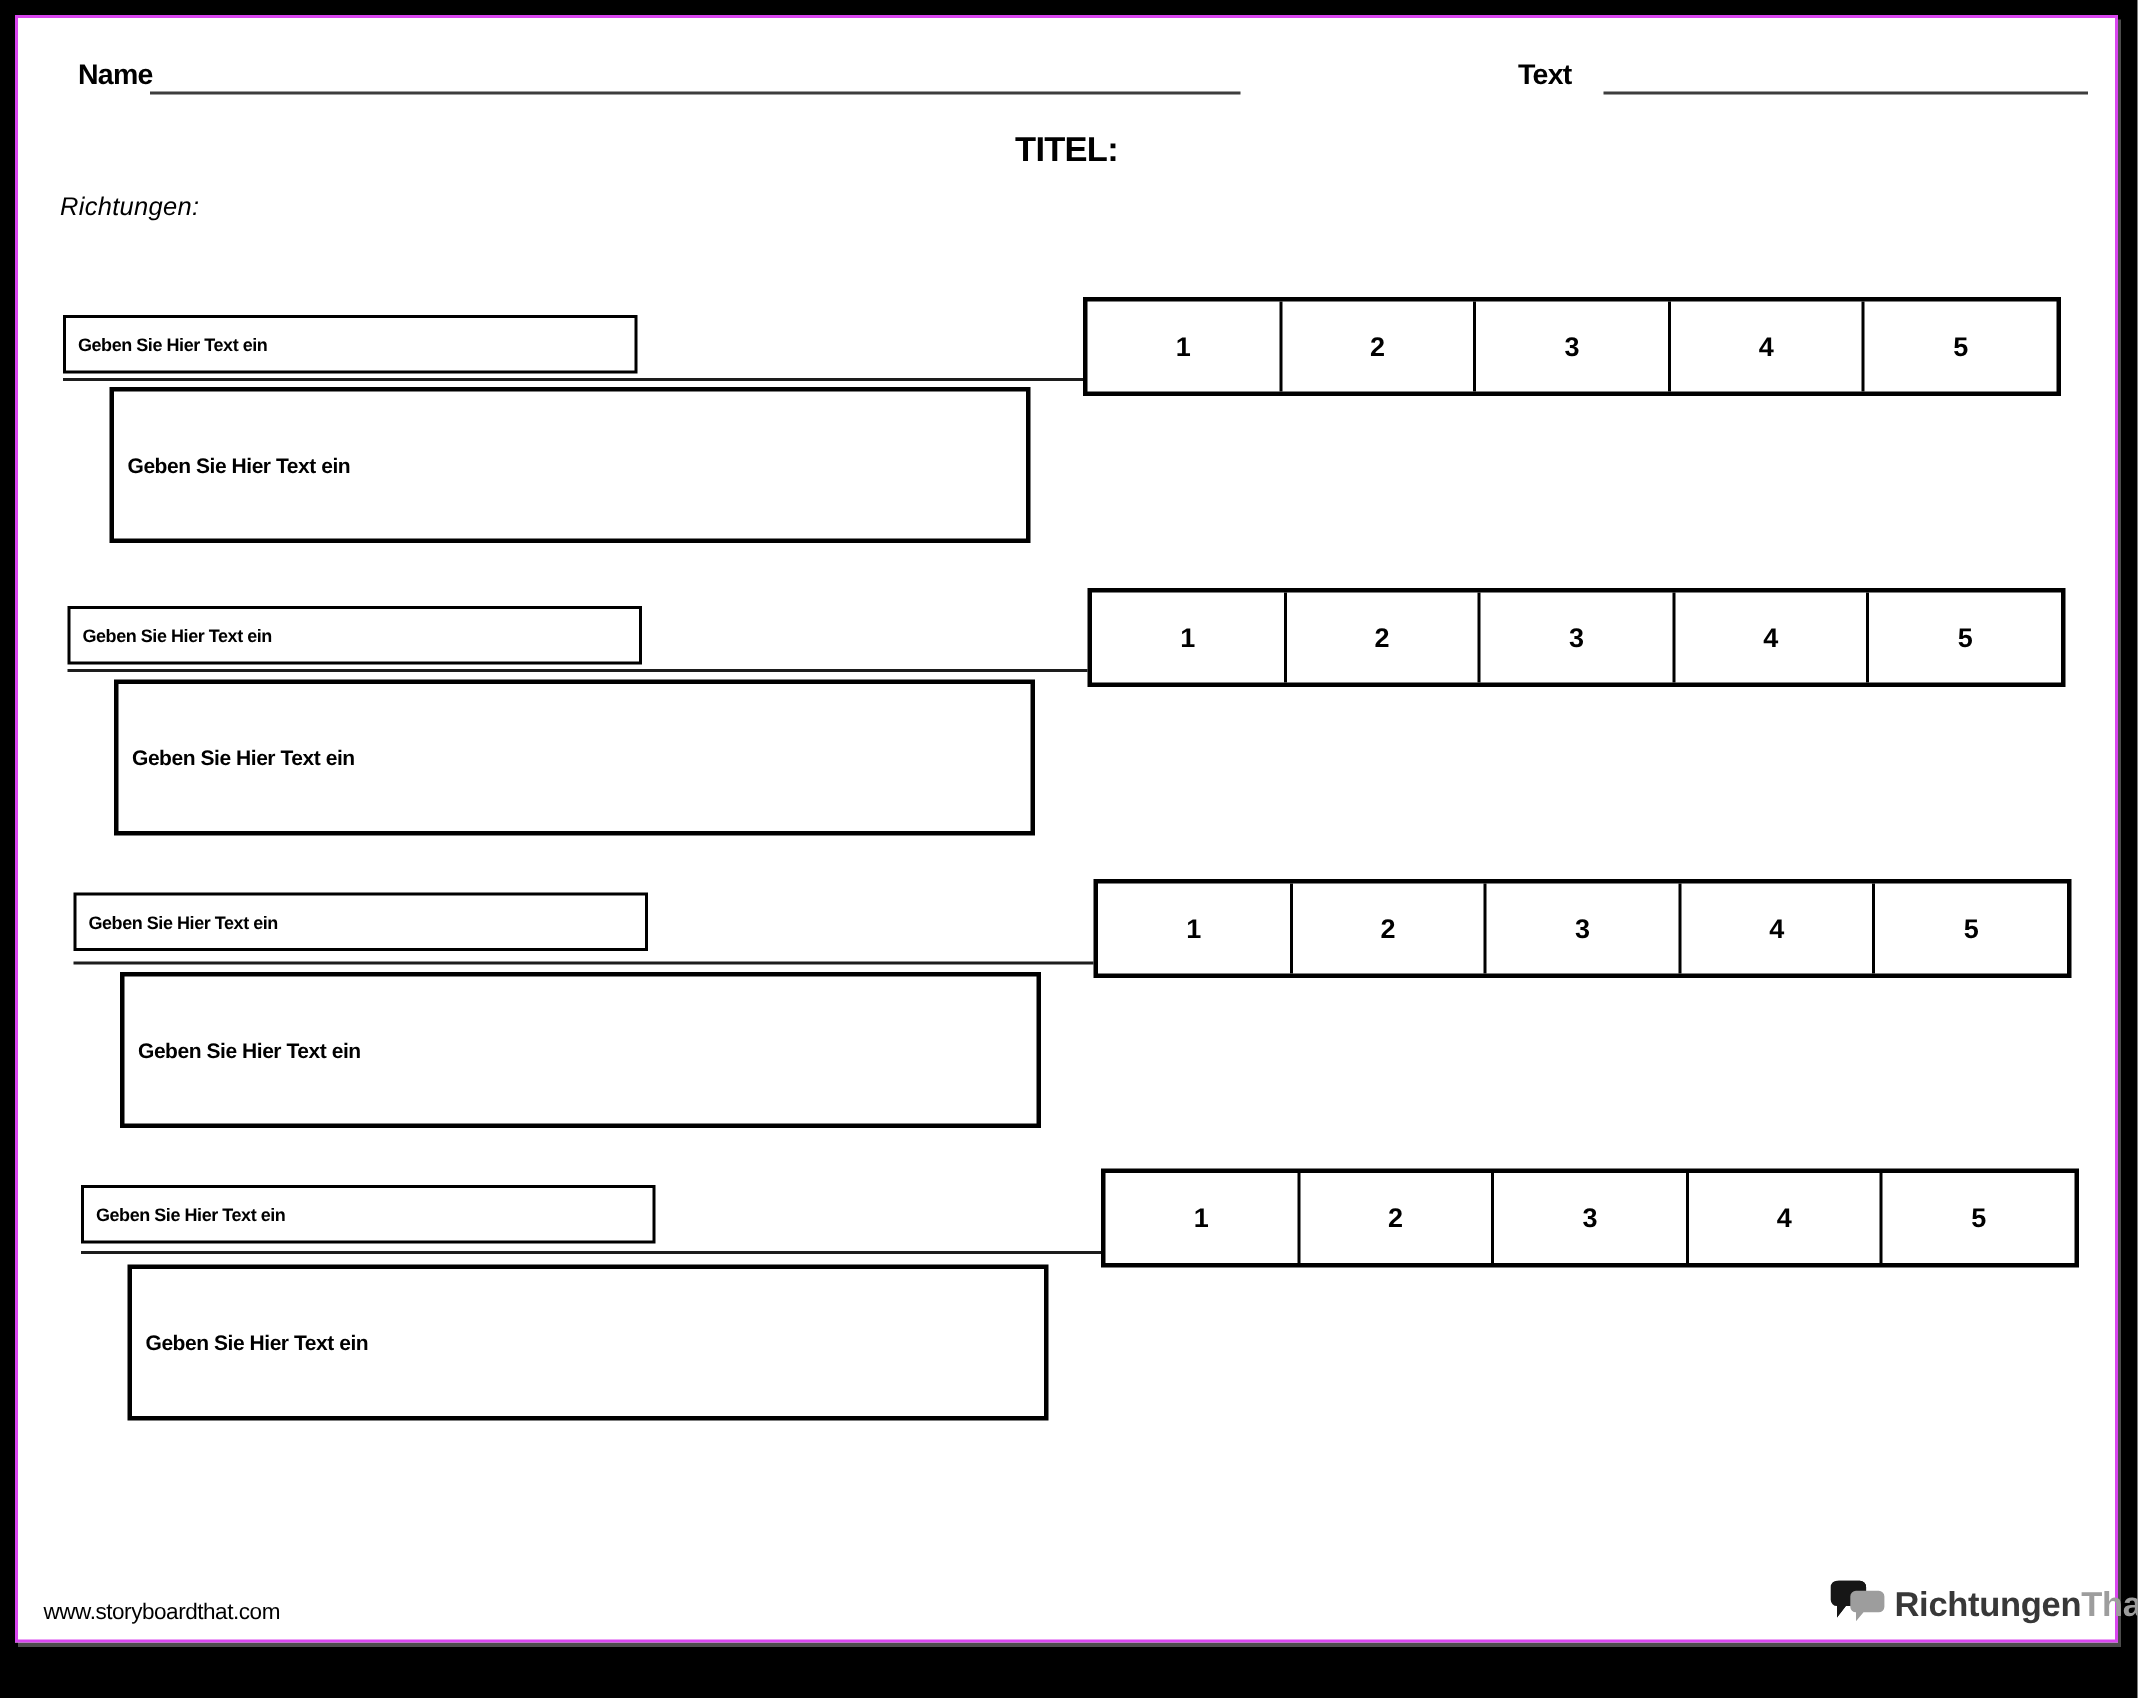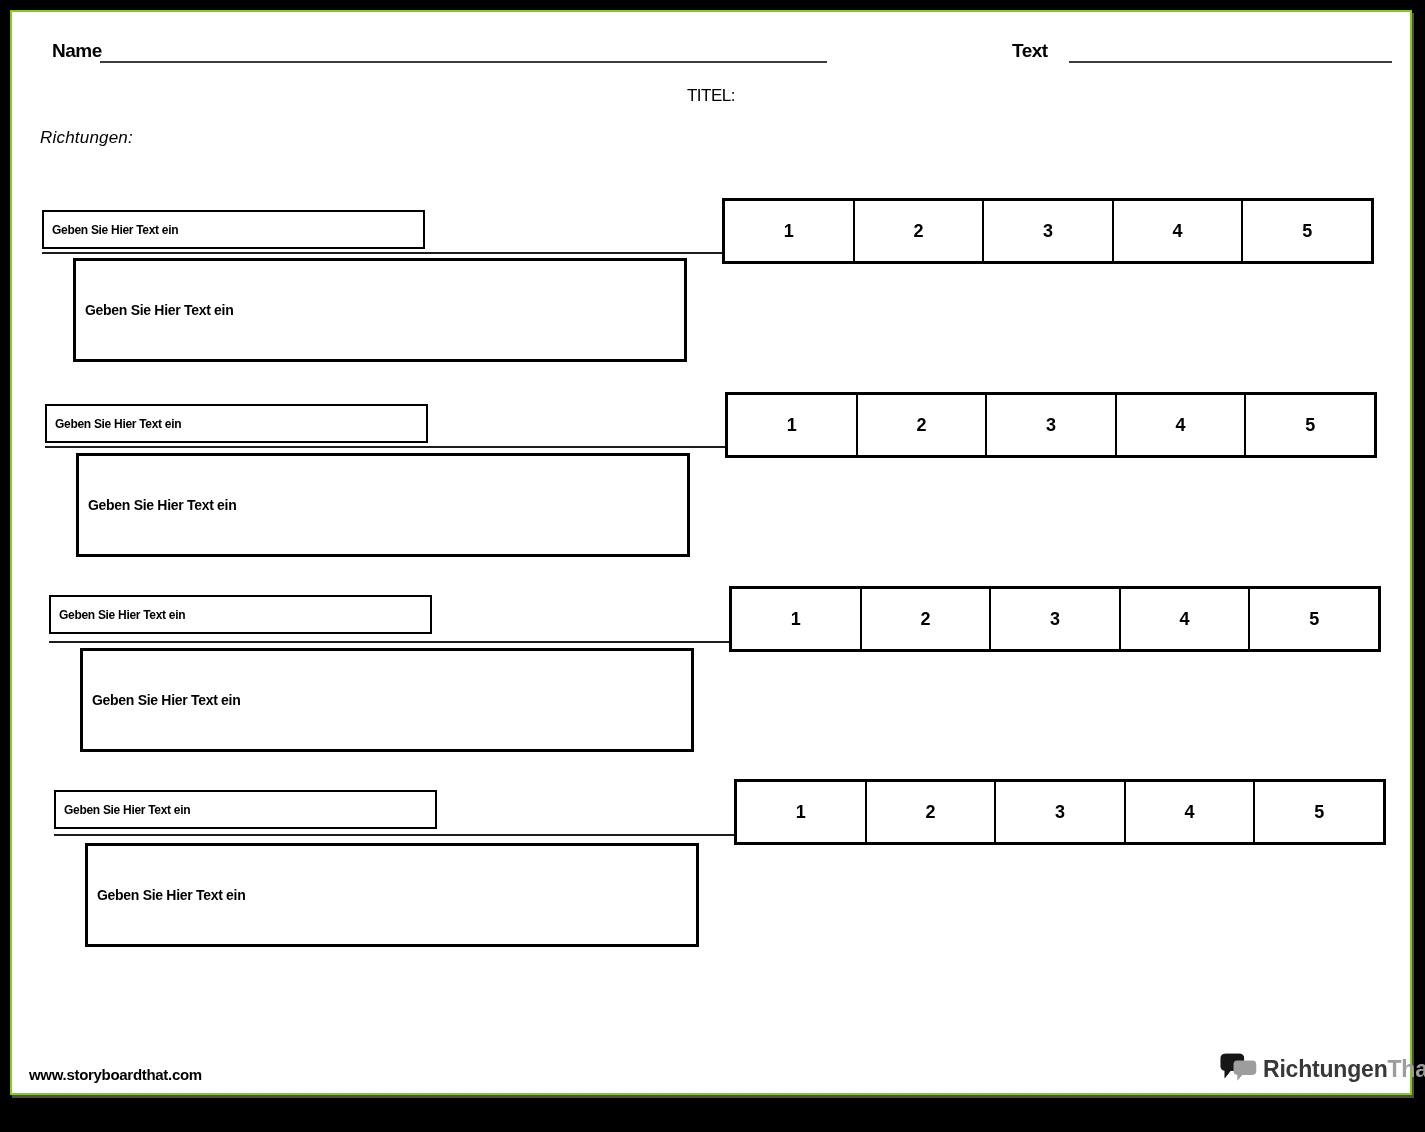--- a/index.html
+++ b/index.html
@@ -7,40 +7,40 @@
     width:1425px;height:1132px;
     background:#000;
     font-family:"Liberation Sans",sans-serif;
     position:relative;
     overflow:hidden;
   }
   .page{
     position:absolute;left:10px;top:10px;
     width:1398px;height:1081px;
     background:#fff;
-    border:2px solid #84cc16;
+    border:2px solid #d946ef;
     box-shadow:2px 3px 0 rgba(90,90,90,.85);
   }
   
   .field-label{
     position:absolute;
     font-size:19px;font-weight:bold;color:#000;
     letter-spacing:-0.5px;line-height:22px;
   }
   .name-label{left:40px;top:28px;}
   .datum-label{left:1000px;top:28px;}
   .write-line{
     position:absolute;height:2px;background:#3d3d3d;
   }
   .name-line{left:88px;top:49px;width:727px;}
   .datum-line{left:1057px;top:49px;width:323px;}
   .page-title{
     position:absolute;left:0;top:74px;width:100%;
     text-align:center;
-    font-size:17px;font-weight:normal;color:#000;
+    font-size:23px;font-weight:bold;color:#000;
     letter-spacing:-0.5px;
   }
   .directions{
     position:absolute;left:28px;top:116px;
     font-size:17px;font-style:italic;color:#000;
     letter-spacing:0.2px;
   }
   
   .block{
     position:absolute;width:1360px;height:170px;
@@ -79,21 +79,21 @@
     width:599px;height:98px;
     border:3px solid #000;background:#fff;
     display:flex;align-items:center;
     padding-left:9px;
     font-size:14px;font-weight:bold;color:#000;
     letter-spacing:-0.3px;
   }
   
   .website{
     position:absolute;left:17px;top:1054px;
-    font-size:15px;font-weight:bold;color:#000;
+    font-size:15px;font-weight:normal;color:#000;
     letter-spacing:-0.3px;
   }
   .logo{
     position:absolute;left:1208px;top:1041px;
     display:flex;align-items:center;gap:5px;
   }
   .logo-text{
     font-size:23px;font-weight:600;letter-spacing:-0.2px;
     white-space:nowrap;
   }

